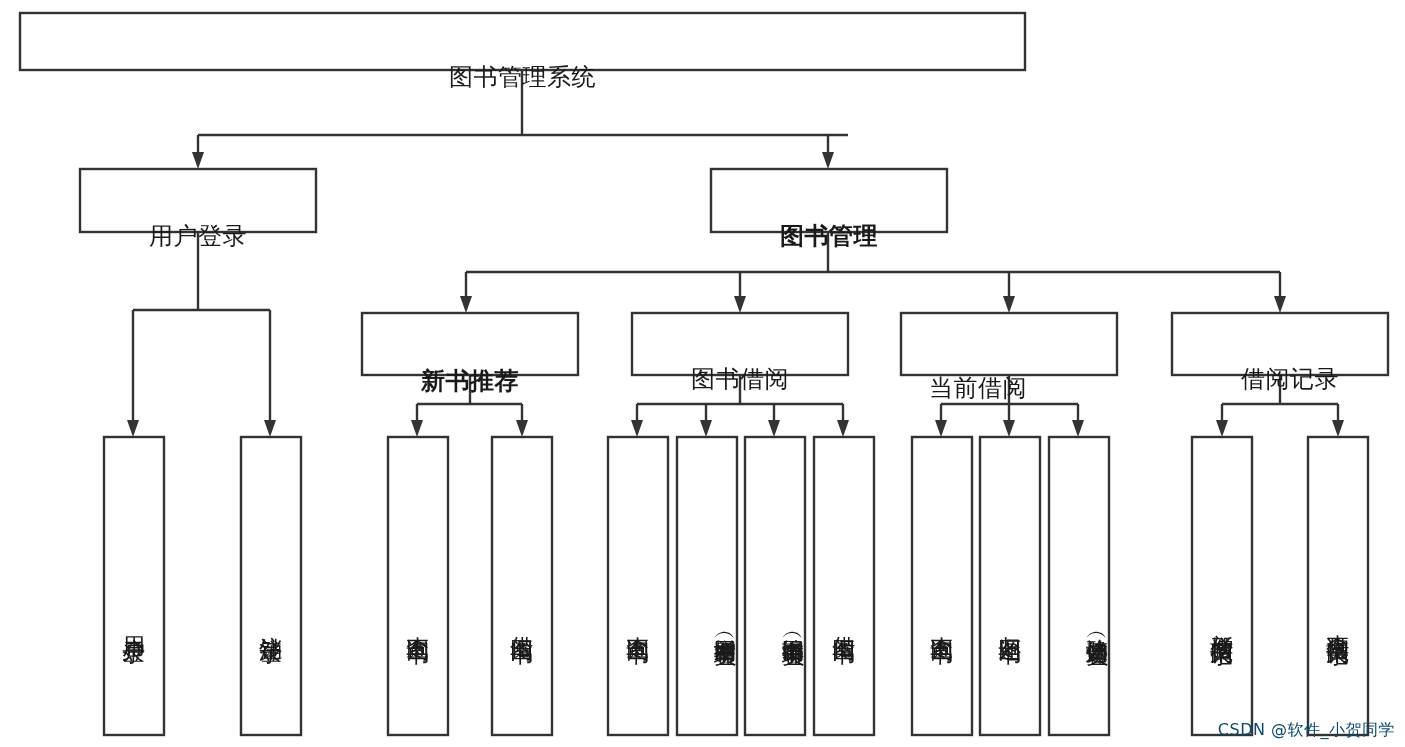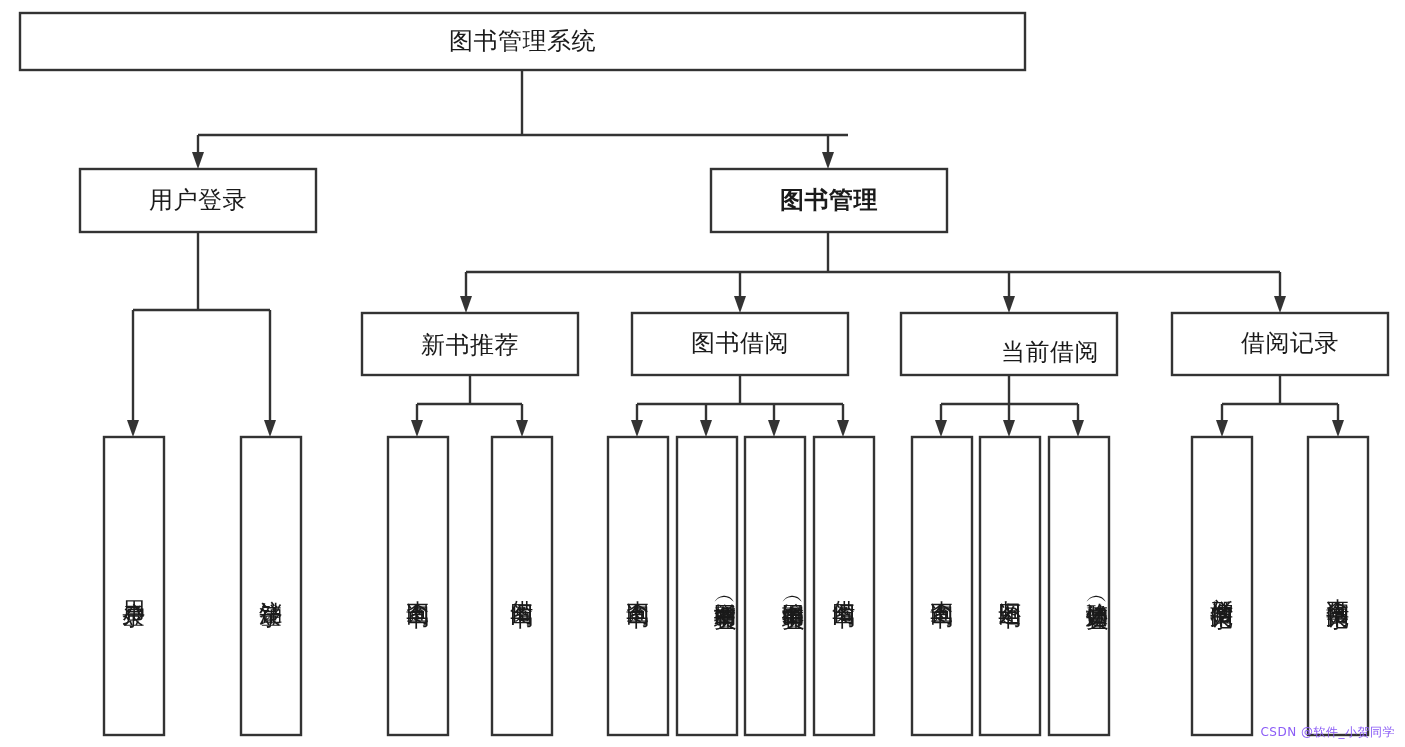--- a/index.html
+++ b/index.html
@@ -43,20 +43,21 @@
   .node-label {
     position: absolute;
     display: flex;
     align-items: center;
     justify-content: center;
     color: #1a1a1a;
     font-family: "DejaVu Sans", "Liberation Sans", sans-serif;
     line-height: 1.06;
     pointer-events: none;
     box-sizing: border-box;
+    margin-top: 36px;
   }
   .label-h {
     font-size: 24px;
     letter-spacing: 0.5px;
   }
   .label-v {
     writing-mode: vertical-rl;
     text-orientation: upright;
     font-size: 23px;
     letter-spacing: 2px;
@@ -67,22 +68,22 @@
     letter-spacing: 1px;
   }
   .label-v.align-top {
     align-items: flex-start;
     padding-top: 6px;
   }
   .watermark {
     position: absolute;
     right: 10px;
     bottom: 6px;
-    font-size: 12px;
-    color: #8b5cf6;
+    font-size: 16px;
+    color: #0c4a6e;
     font-family: "DejaVu Sans", "Liberation Sans", sans-serif;
     white-space: nowrap;
     letter-spacing: 0.5px;
     pointer-events: none;
     margin-top: 13px;
   }
 </style>
 </head>
 <body>
 
@@ -195,23 +196,23 @@
 
     <rect class="node-box" x="1192" y="437" width="60" height="298"></rect>
     <rect class="node-box" x="1308" y="437" width="60" height="298"></rect>
   </svg>
 
   <div class="node-label label-h" style="left:20px; top:13px; width:1005px; height:57px;">图书管理系统</div>
 
   <div class="node-label label-h" style="left:80px; top:169px; width:236px; height:63px;">用户登录</div>
   <div class="node-label label-h" style="left:711px; top:169px; width:236px; height:63px;font-weight:bold;">图书管理</div>
 
-  <div class="node-label label-h" style="left:362px; top:313px; width:216px; height:66px;">新书推荐</div>
+  <div class="node-label label-h" style="left:362px; top:313px; width:216px; height:66px;font-weight:bold;">新书推荐</div>
   <div class="node-label label-h" style="left:632px; top:313px; width:216px; height:62px;border-radius:22px;">图书借阅</div>
-  <div class="node-label label-h" style="left:942px; top:313px; width:216px; height:80px;">当前借阅</div>
+  <div class="node-label label-h" style="left:870px; top:313px; width:216px; height:80px;">当前借阅</div>
   <div class="node-label label-h" style="left:1172px; top:313px; width:236px; height:62px;">借阅记录</div>
 
   <div class="node-label label-v" style="left:104px; top:437px; width:60px; height:298px;">用户登录</div>
   <div class="node-label label-v" style="left:241px; top:437px; width:60px; height:298px;">注销登录</div>
 
   <div class="node-label label-v" style="left:388px; top:437px; width:60px; height:298px;">查询图书</div>
   <div class="node-label label-v" style="left:492px; top:437px; width:60px; height:298px;">借阅图书</div>
 
   <div class="node-label label-v" style="left:608px; top:437px; width:60px; height:298px;">查询图书</div>
   <div class="node-label label-v tall align-top" style="left:677px; top:437px; width:60px; height:298px;">新增图书（管理员）</div>

